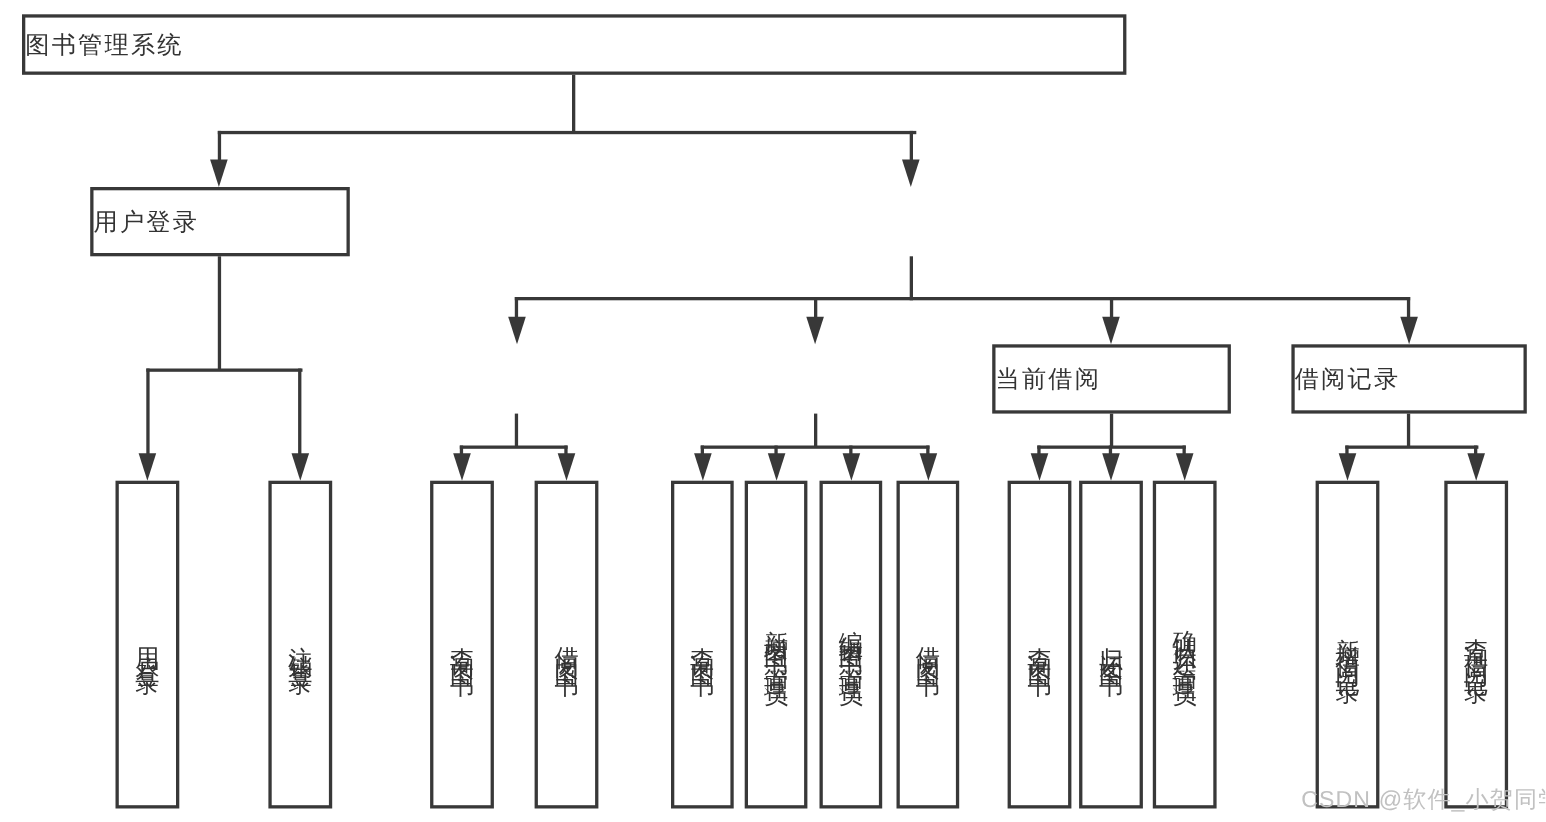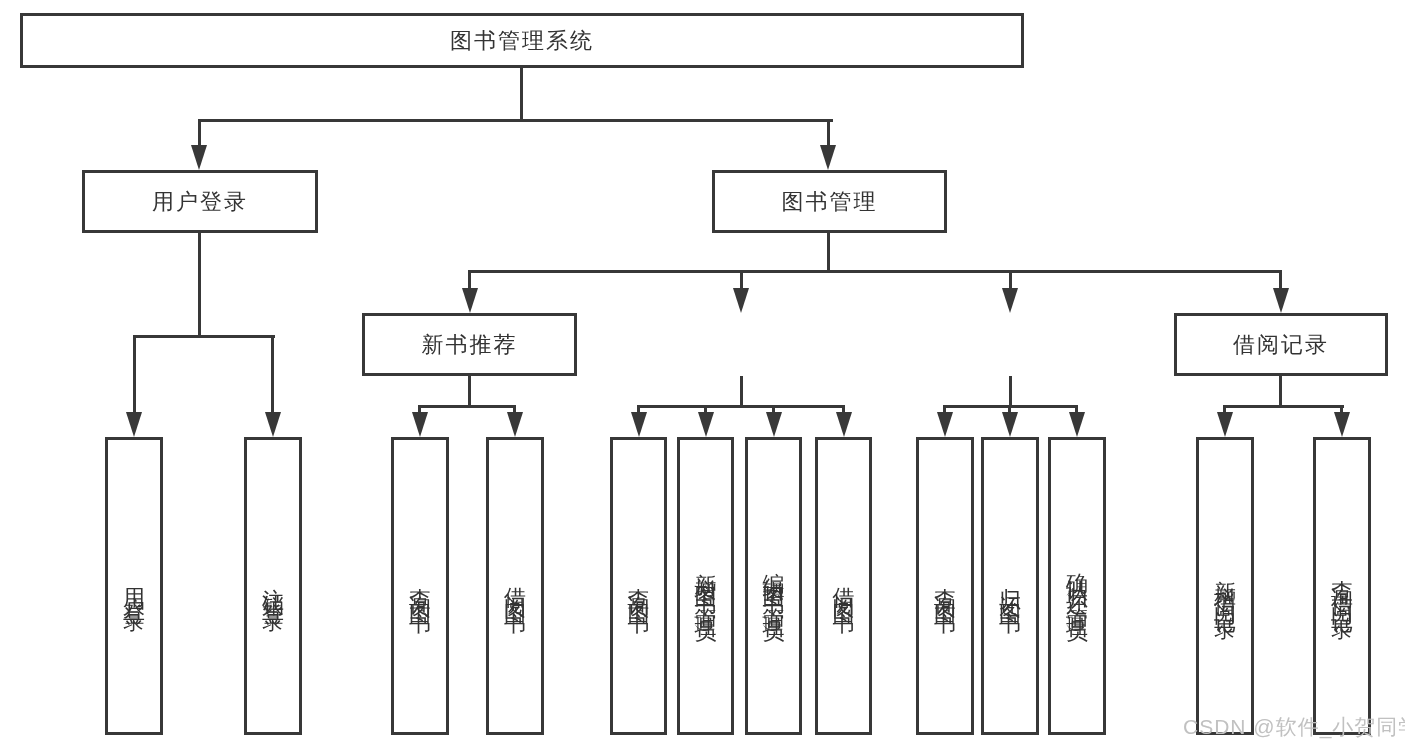--- a/index.html
+++ b/index.html
@@ -9,21 +9,21 @@
     background:#ffffff;
     font-family:"Liberation Sans", sans-serif;
     overflow:hidden;
   }
   
   .node{
     position:absolute;
     box-sizing:border-box;
     border:3px solid #383838;
     background:#ffffff;
-    display:flex;align-items:center;justify-content:center;
+    display:flex;align-items:center;justify-content:flex-start;
     color:#333333;
     font-size:22px;
     letter-spacing:2px;
     white-space:nowrap;
   }
   .leaf{
     position:absolute;
     box-sizing:border-box;
     border:3px solid #383838;
     background:#ffffff;
@@ -70,44 +70,41 @@
   <div class="vl" style="left:520px;top:68px;height:53px"></div>
   <div class="hl" style="left:198px;top:119px;width:635px"></div>
   <div class="vl" style="left:198px;top:119px;height:29px"></div>
   <div class="ah" style="left:191px;top:145px"></div>
   <div class="vl" style="left:827px;top:119px;height:29px"></div>
   <div class="ah" style="left:820px;top:145px"></div>
 
   <div class="node" style="left:82px;top:170px;width:236px;height:63px">
     <span>用户登录</span>
   </div>
-  <div class="node" style="left:712px;top:170px;width:235px;height:63px">
-    <span>图书管理</span>
-  </div>
 
   <div class="vl" style="left:198px;top:233px;height:104px"></div>
   <div class="hl" style="left:133px;top:335px;width:142px"></div>
   <div class="vl" style="left:133px;top:335px;height:78px"></div>
   <div class="ah" style="left:126px;top:412px"></div>
   <div class="vl" style="left:271px;top:335px;height:78px"></div>
   <div class="ah" style="left:265px;top:412px"></div>
 
   <div class="vl" style="left:827px;top:233px;height:40px"></div>
   <div class="hl" style="left:468px;top:270px;width:814px"></div>
   <div class="vl" style="left:468px;top:270px;height:20px"></div>
   <div class="ah" style="left:462px;top:288px"></div>
   <div class="vl" style="left:740px;top:270px;height:20px"></div>
   <div class="ah" style="left:733px;top:288px"></div>
   <div class="vl" style="left:1009px;top:270px;height:20px"></div>
   <div class="ah" style="left:1002px;top:288px"></div>
   <div class="vl" style="left:1279px;top:270px;height:20px"></div>
   <div class="ah" style="left:1273px;top:288px"></div>
 
-  <div class="node" style="left:362px;top:313px;width:215px;height:63px">
-    <span>新书推荐</span>
+  <div class="node" style="left:902px;top:313px;width:217px;height:63px">
+    <span>当前借阅</span>
   </div>
   <div class="node" style="left:1174px;top:313px;width:214px;height:63px">
     <span>借阅记录</span>
   </div>
 
   <div class="vl" style="left:468px;top:376px;height:31px"></div>
   <div class="hl" style="left:418px;top:405px;width:98px"></div>
   <div class="vl" style="left:418px;top:405px;height:10px"></div>
   <div class="ah" style="left:412px;top:412px"></div>
   <div class="vl" style="left:513px;top:405px;height:10px"></div>

